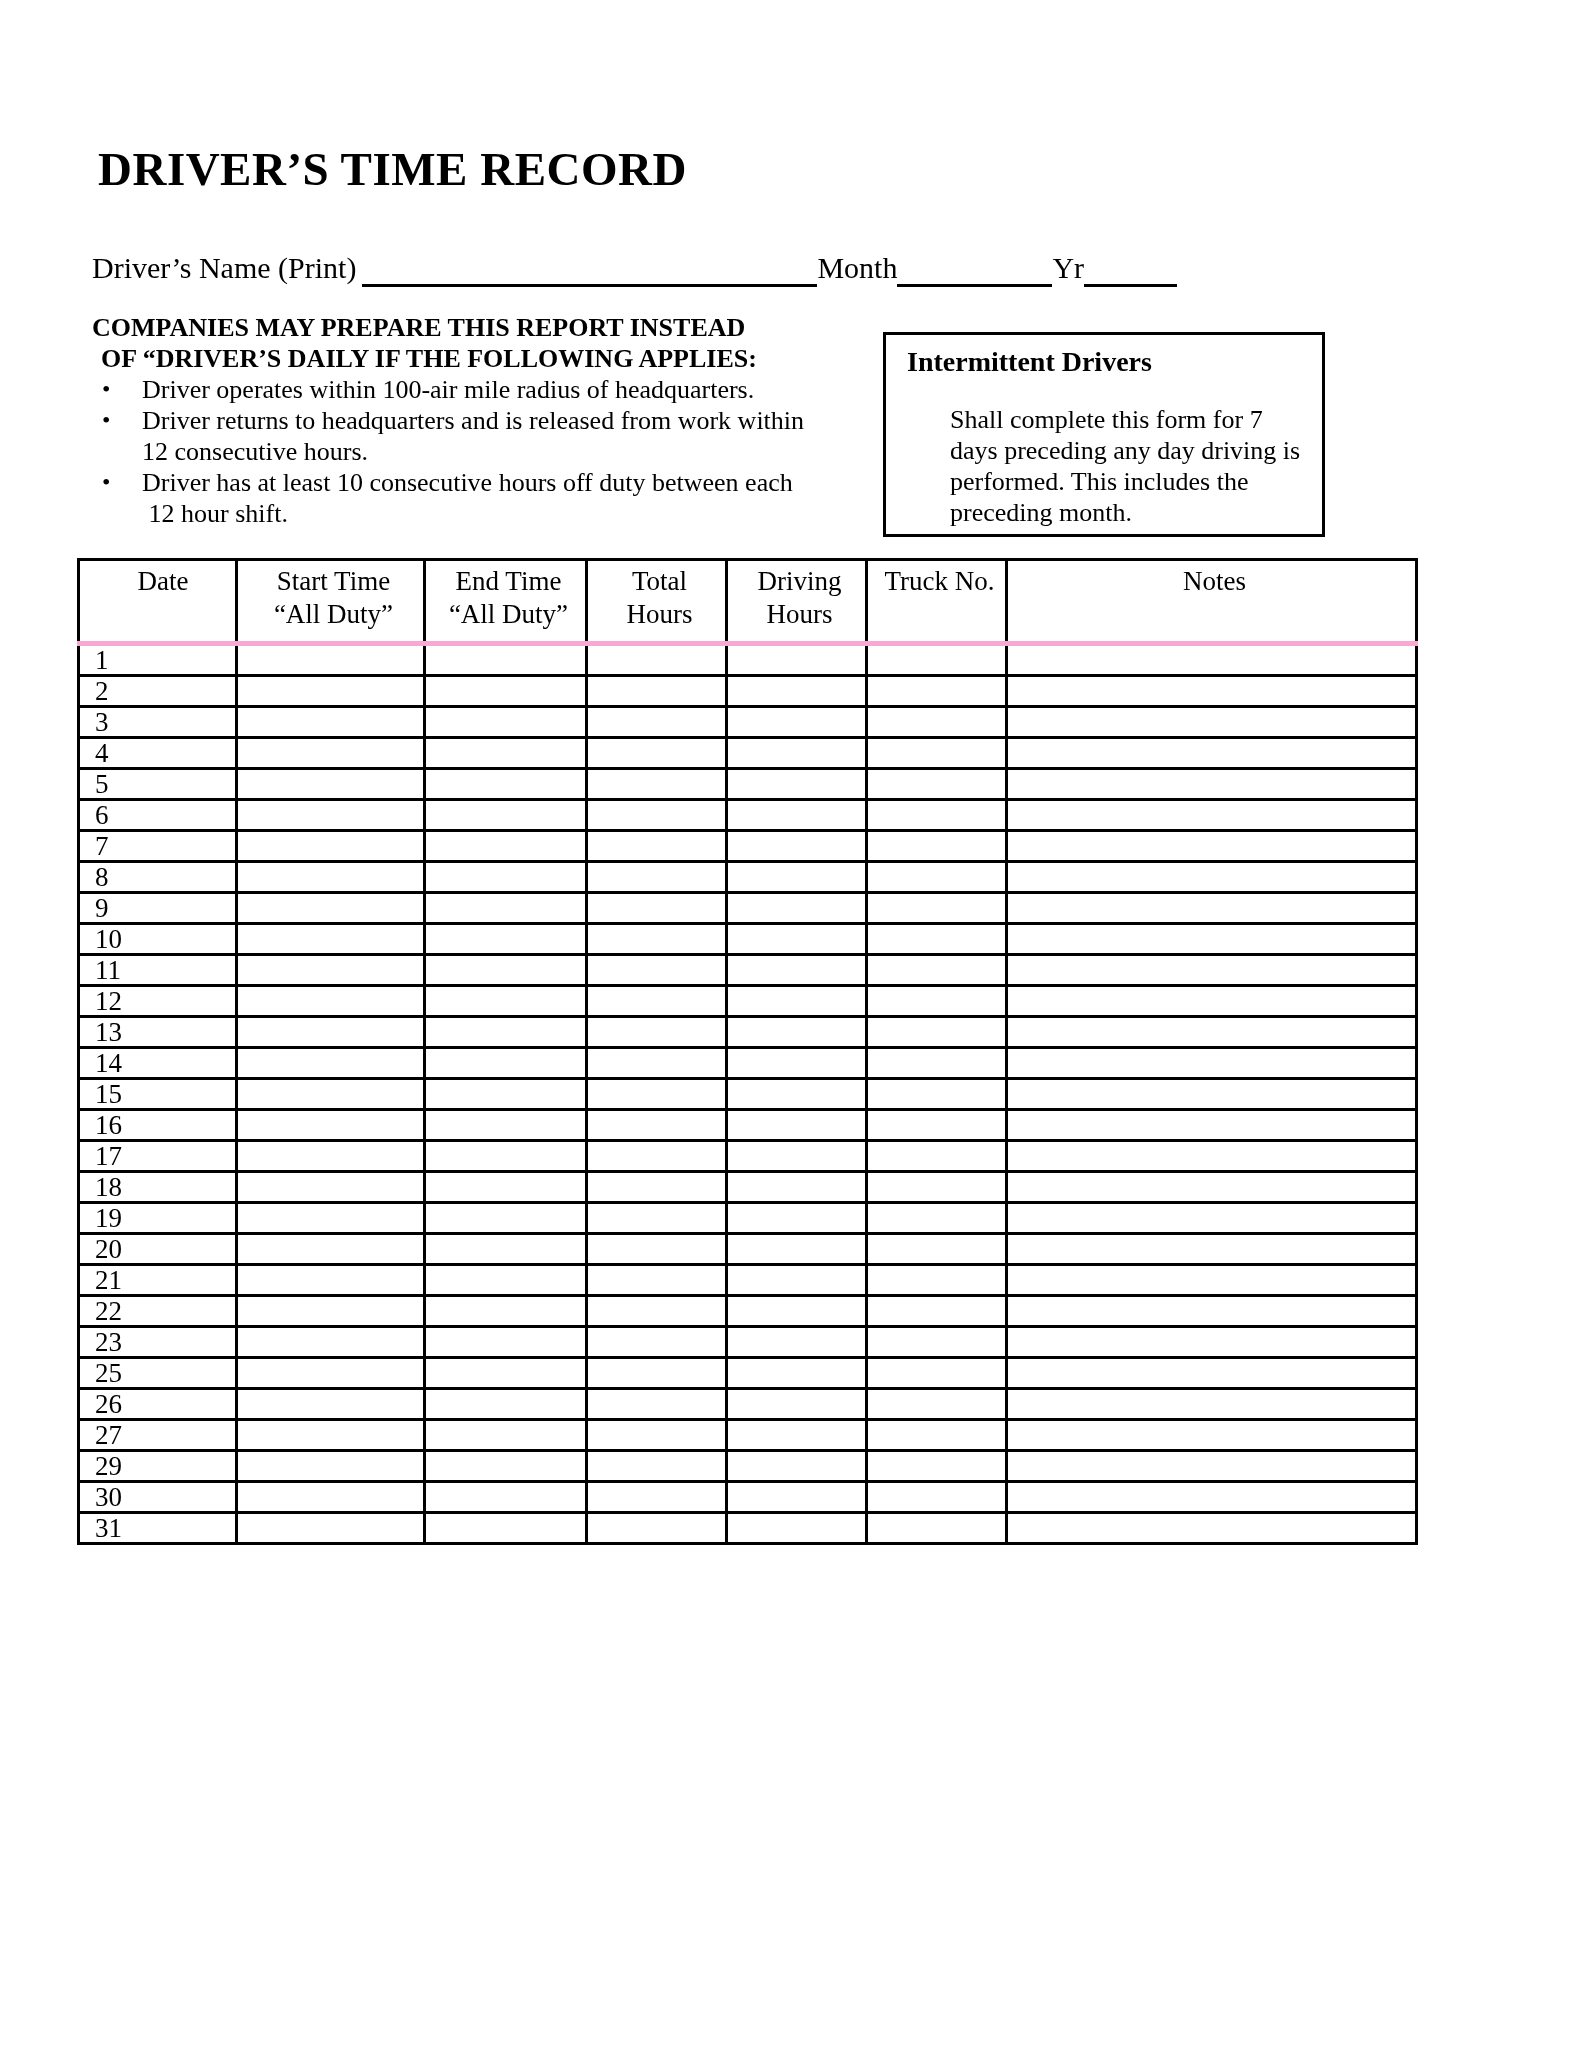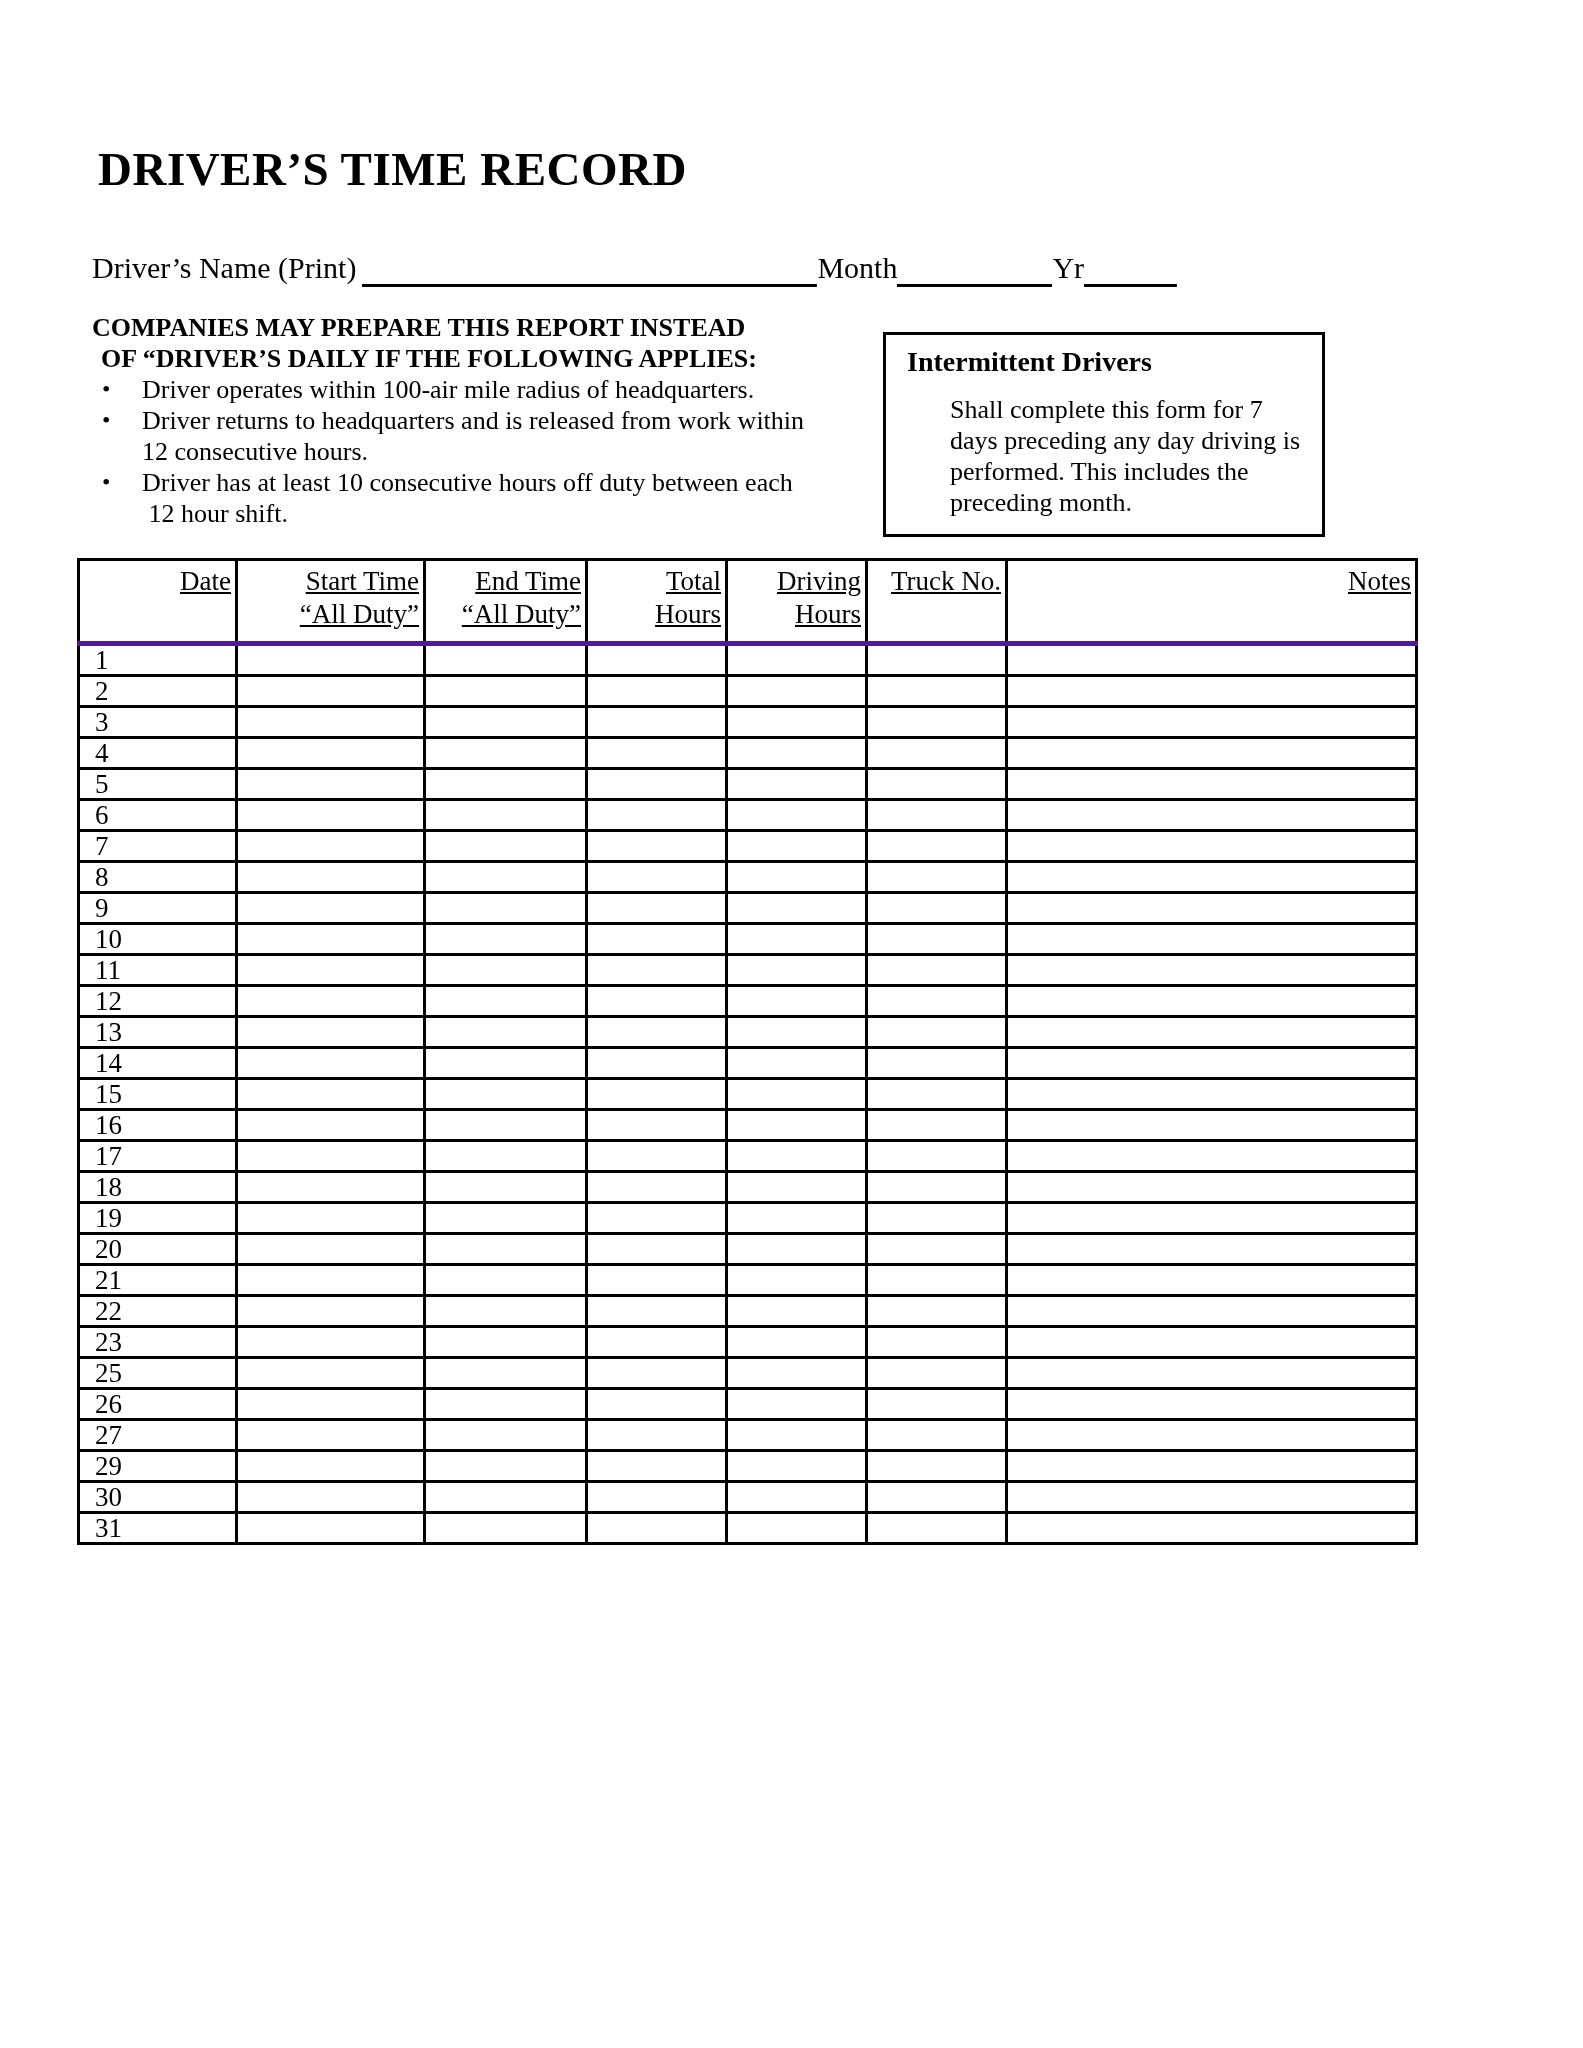--- a/index.html
+++ b/index.html
@@ -80,21 +80,21 @@
     height: 205px;
     box-sizing: border-box;
     border: 3px solid #000;
     padding: 11px 14px 0 21px;
     font-size: 26px;
     line-height: 31px;
   }
   .box-title {
     font-weight: bold;
     font-size: 28px;
-    margin-bottom: 17px;
+    margin-bottom: 27px;
     white-space: nowrap;
   }
   .box-line { white-space: nowrap; margin-left: 43px; }
 
   
   .record-table {
     position: absolute;
     left: 77px;
     top: 558px;
     width: 1338px;
@@ -110,27 +110,26 @@
   .record-table col.c5 { width: 140px; }
   .record-table col.c6 { width: 410px; }
   .record-table th,
   .record-table td {
     border: 3px solid #000;
     overflow: hidden;
   }
   .record-table thead th {
     height: 76px;
     vertical-align: top;
-    text-align: right;
+    text-align: center;
     font-weight: normal;
     line-height: 33px;
     padding: 4px 4px 0 10px;
-    border-bottom: 5px solid #4c1d95;
+    border-bottom: 5px solid #f9a8d4;
     white-space: nowrap;
-    text-decoration: underline;
   }
   .record-table thead th:first-child { padding-left: 15px; }
   .record-table tbody td {
     height: 28px;
     line-height: 28px;
     padding: 0;
     vertical-align: middle;
   }
   .record-table td.date-cell { padding-left: 15px; }
 </style>

